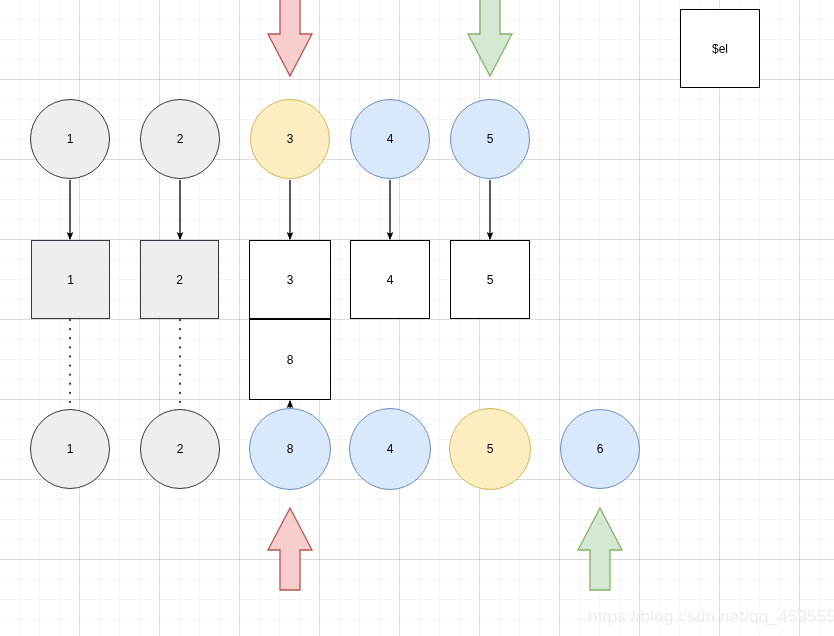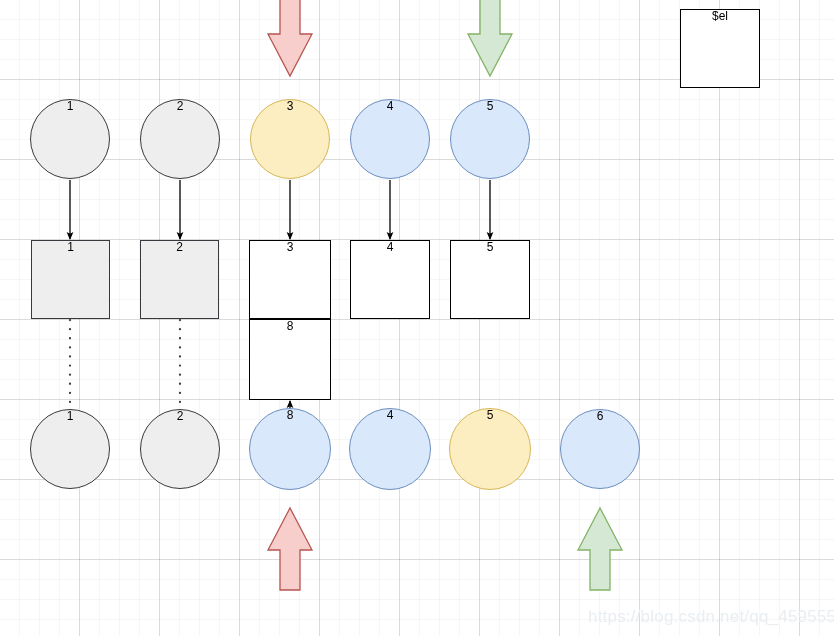--- a/index.html
+++ b/index.html
@@ -19,20 +19,21 @@
       linear-gradient(to right, rgba(0,0,0,0.11) 1px, transparent 1px),
       linear-gradient(to bottom, rgba(0,0,0,0.11) 1px, transparent 1px);
     background-size: 20px 20px, 20px 20px, 80px 80px, 80px 80px;
     background-position: -1px -1px, -1px -1px, -1px -1px, -1px -1px;
     font-family: "Liberation Sans", sans-serif;
   }
   .node {
     position: absolute;
     box-sizing: border-box;
     display: flex;
+    align-items: center;
     justify-content: center;
     font-size: 12px;
     color: #000000;
     line-height: 1;
   }
   .circle { border-radius: 50%; }
   .grey  { background: #eeeeee; border: 1.4px solid #36393d; }
   .white { background: #ffffff; border: 1.4px solid #000000; }
   .blue  { background: #dae8fc; border: 1.4px solid #6c8ebf; }
   .yellow{ background: #ffe6cc; border: 1.4px solid #d6b656; }

